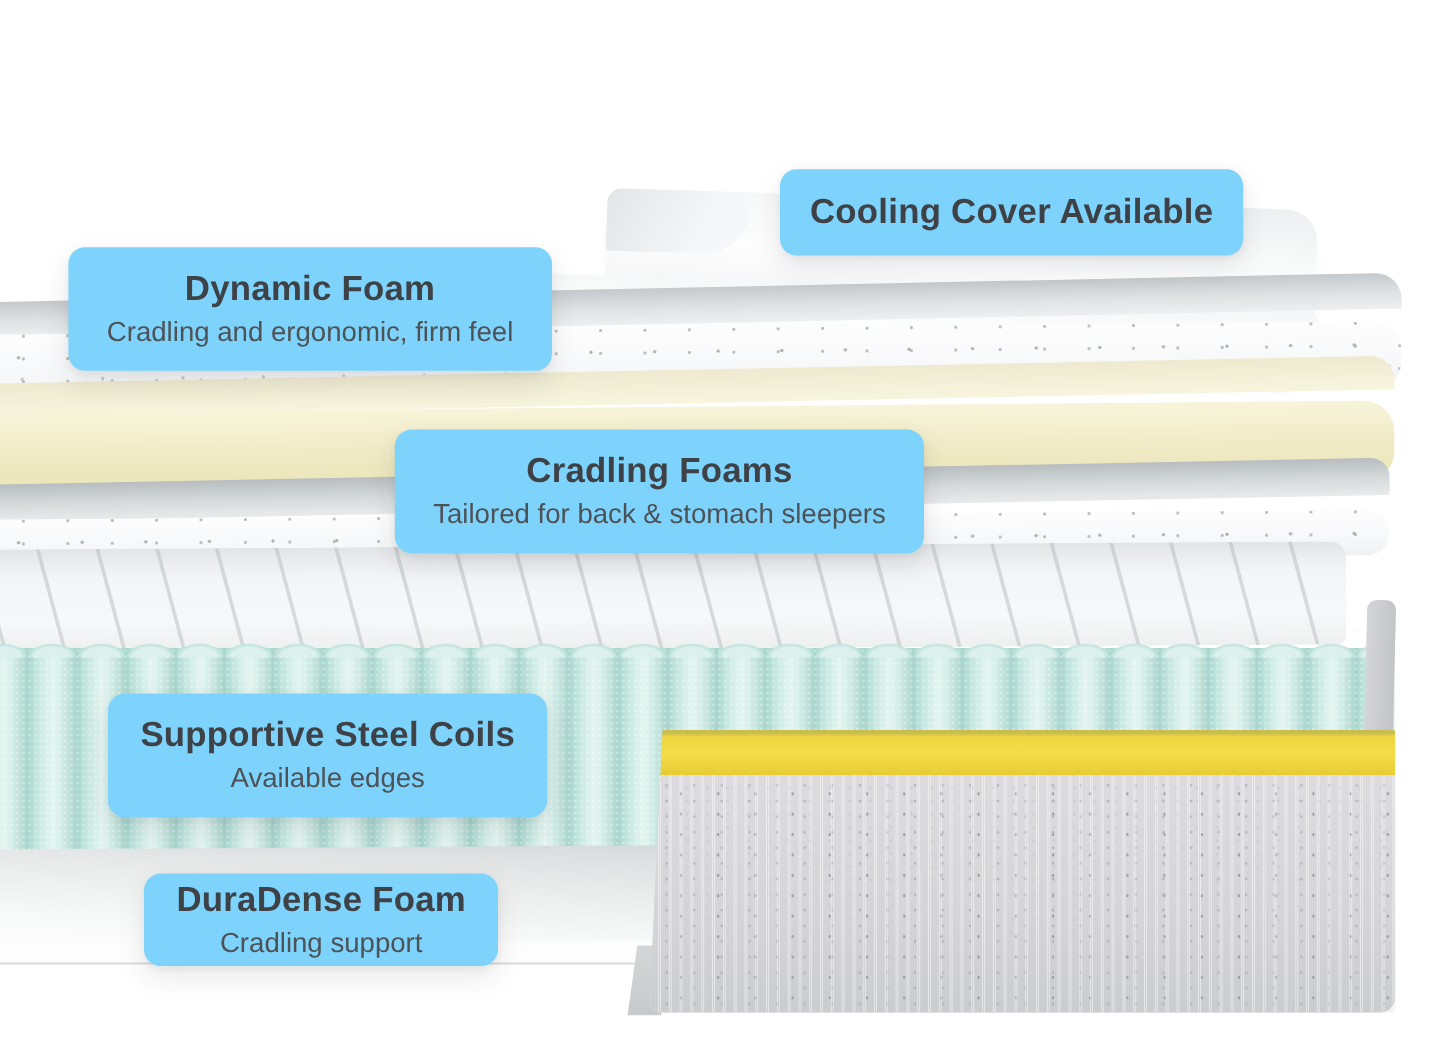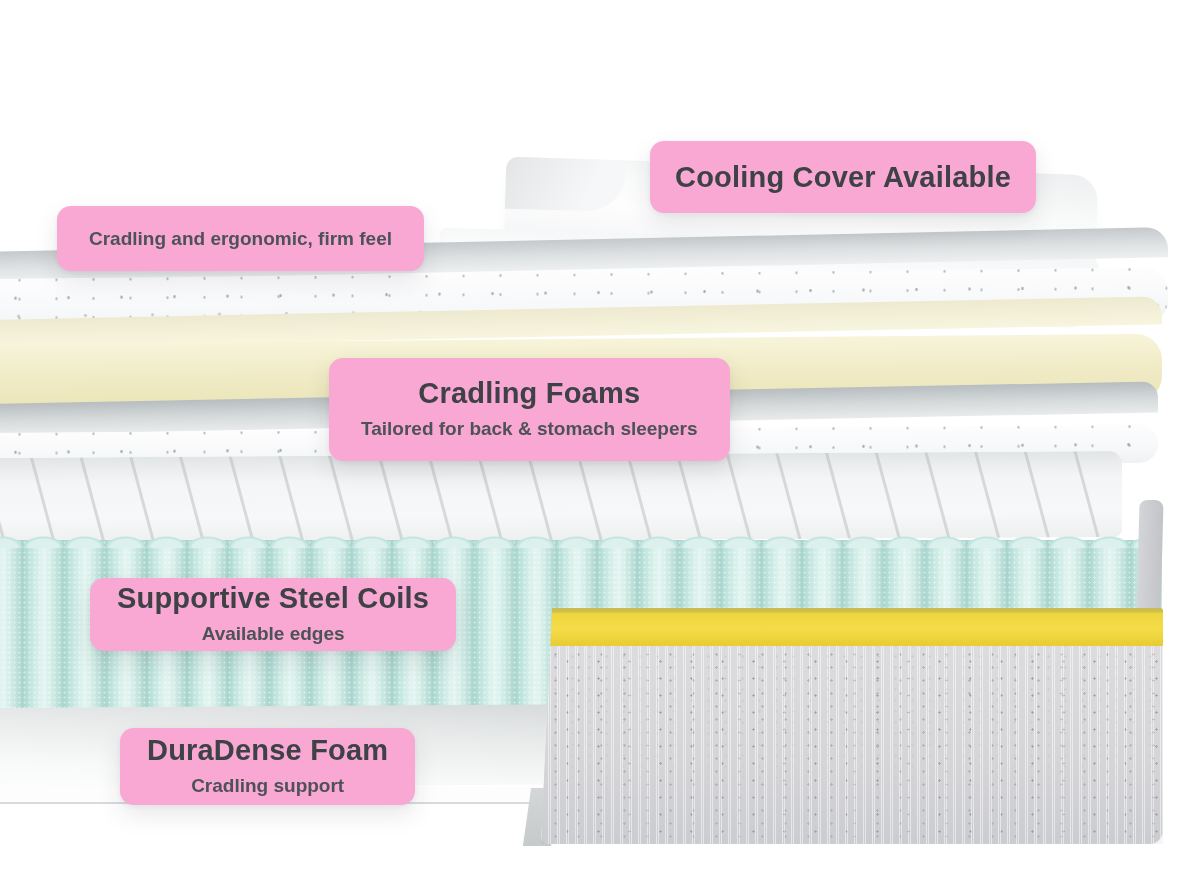--- a/index.html
+++ b/index.html
@@ -134,30 +134,30 @@
       radial-gradient(circle,#9fa0a6 0 0.9px,transparent 1.3px),
       radial-gradient(circle,#cfcfd3 0 1px,transparent 1.5px),
       linear-gradient(180deg,#dcdcdf 0%,#d5d5d8 60%,#cbccd0 100%);
     background-size:9px 100%,23px 13px,31px 17px,17px 11px,100% 100%;
     background-position:0 0,3px 2px,11px 7px,6px 5px,0 0;
   }
 
   
   .callout{
     position:absolute;display:inline-flex;flex-direction:column;align-items:center;justify-content:center;
-    background:#f9a8d4;border-radius:14px;
+    background:#7dd3fc;border-radius:14px;
     box-shadow:0 10px 24px rgba(40,44,48,0.10),0 2px 5px rgba(40,44,48,0.06);
     text-align:right;white-space:nowrap;
   }
   .callout-title{font-size:29px;font-weight:700;color:#3e4246;line-height:38px;letter-spacing:0.2px;}
-  .callout-sub{font-size:19px;font-weight:700;color:#4d5256;line-height:33px;}
+  .callout-sub{font-size:23px;font-weight:400;color:#4d5256;line-height:33px;}
   .c-cooling{left:650px;top:141px;padding:17px 25px;}
   .c-dynamic{left:57px;top:206px;padding:16px 32px;}
   .c-cradling{left:312px;top:358px;padding:16px 32px;margin-left:17px;}
-  .c-coils{left:90px;top:578px;padding:1px 27px;}
+  .c-coils{left:90px;top:578px;padding:16px 27px;}
   .c-duradense{left:120px;top:728px;padding:3px 27px;}
 </style>
 </head>
 <body>
 
 <div class="stage">
 
   <div class="slab flap"></div>
   <div class="slab cover-main"></div>
 
@@ -189,20 +189,21 @@
   <div class="slab panel">
     <div class="band"></div>
     <div class="fabric"></div>
   </div>
 
   <div class="callout c-cooling">
     <div class="callout-title">Cooling Cover Available</div>
   </div>
 
   <div class="callout c-dynamic">
+    <div class="callout-title">Dynamic Foam</div>
     <div class="callout-sub">Cradling and ergonomic, firm feel</div>
   </div>
 
   <div class="callout c-cradling">
     <div class="callout-title">Cradling Foams</div>
     <div class="callout-sub">Tailored for back &amp; stomach sleepers</div>
   </div>
 
   <div class="callout c-coils">
     <div class="callout-title">Supportive Steel Coils</div>

